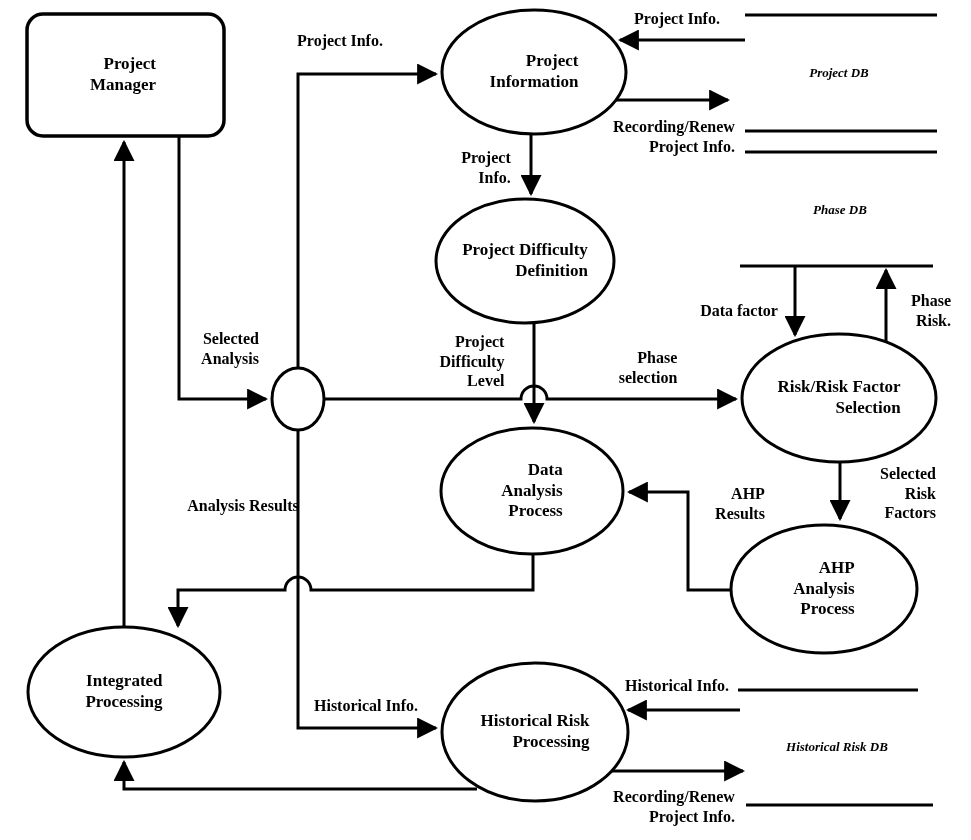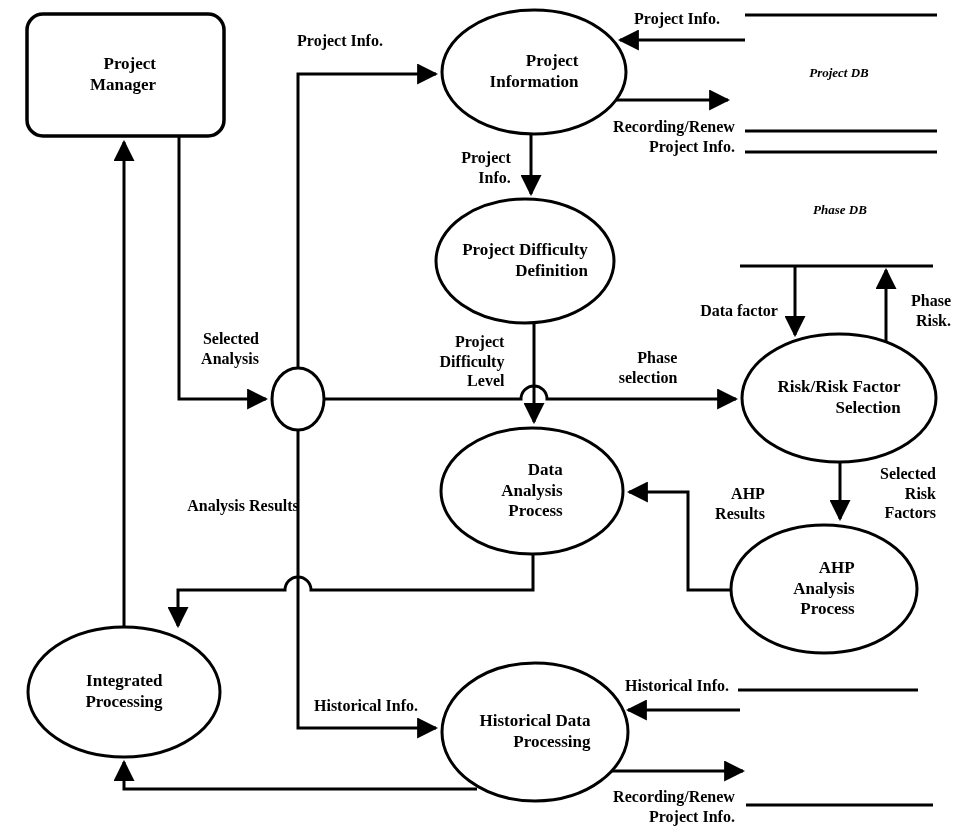--- a/index.html
+++ b/index.html
@@ -87,25 +87,26 @@
   <div class="lbl node-lbl" style="left:839px;top:398px">Risk/Risk Factor
 Selection</div>
   <div class="lbl node-lbl" style="left:532px;top:491px">Data
 Analysis
 Process</div>
   <div class="lbl node-lbl" style="left:824px;top:589px">AHP
 Analysis
 Process</div>
   <div class="lbl node-lbl" style="left:124px;top:692px">Integrated
 Processing</div>
-  <div class="lbl node-lbl" style="left:535px;top:732px">Historical Data
+  <div class="lbl node-lbl" style="left:535px;top:732px">Historical Risk
 Processing</div>
 
   <div class="lbl db-lbl" style="left:839px;top:73px">Project DB</div>
   <div class="lbl db-lbl" style="left:840px;top:210px">Phase DB</div>
+  <div class="lbl db-lbl" style="left:837px;top:747px">Historical Risk DB</div>
 
   <div class="lbl flow-lbl" style="left:340px;top:41px">Project Info.</div>
   <div class="lbl flow-lbl" style="left:677px;top:19px">Project Info.</div>
   <div class="lbl flow-lbl" style="left:674px;top:137px">Recording/Renew
 Project Info.</div>
   <div class="lbl flow-lbl" style="left:486px;top:168px">Project
 Info.</div>
   <div class="lbl flow-lbl" style="left:739px;top:311px">Data factor</div>
   <div class="lbl flow-lbl" style="left:931px;top:311px">Phase Risk.</div>
   <div class="lbl flow-lbl" style="left:230px;top:349px">Selected

